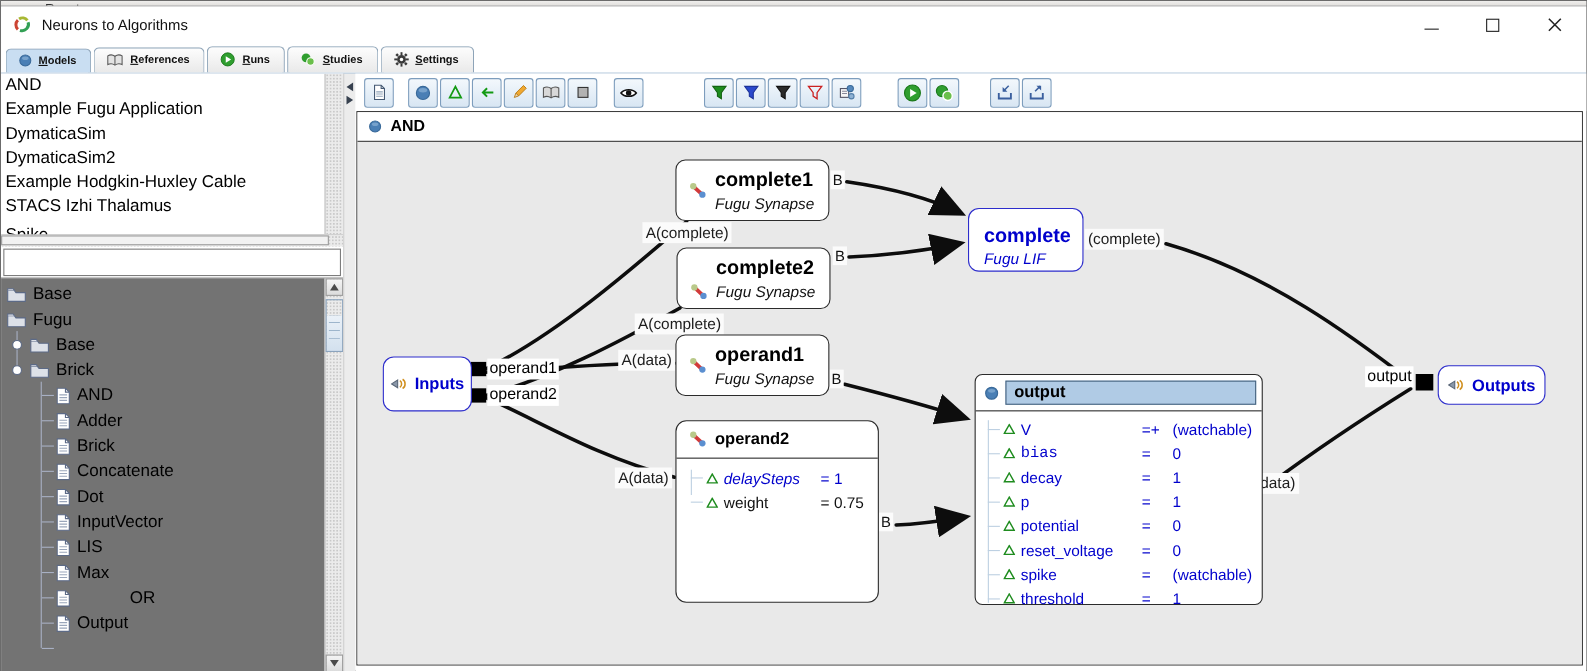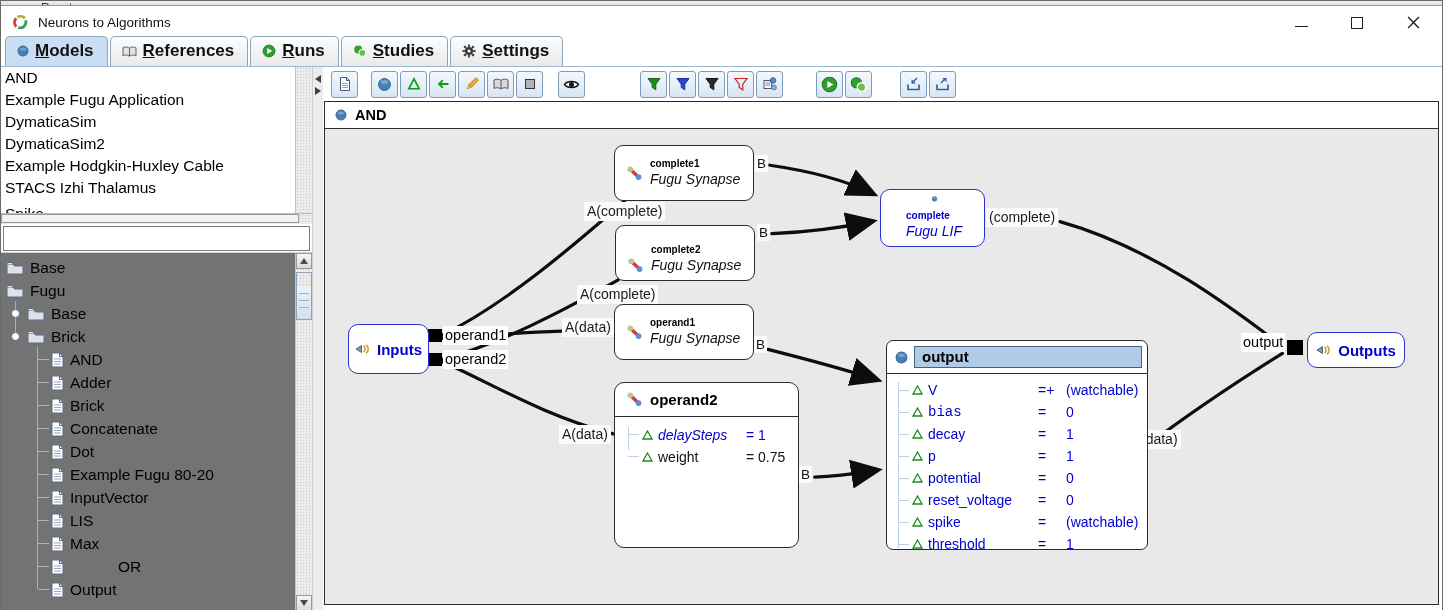--- a/index.html
+++ b/index.html
@@ -13,21 +13,21 @@
   
   .titlebar { height:33px; display:flex; align-items:center; padding-left:10px; background:#fff; }
   .titlebar .apptitle { font-size:13.5px; color:#111; margin-left:8px; }
   .wincontrols { margin-left:auto; display:flex; align-items:center; gap:42px; padding-right:22px; }
   .wc { width:14px; height:14px; display:flex; align-items:center; justify-content:center; cursor:default; }
   .wc-min { border-bottom:1.5px solid #222; width:13px; height:8px; }
   .wc-max { border:1.4px solid #222; width:12px; height:12px; }
 
   
   .tabbar { height:28px; display:flex; align-items:flex-end; padding-left:4px; background:#fff; border-bottom:1px solid #9db8d2; }
-  .tab { display:flex; align-items:center; gap:6px; padding:4px 13px 5px 11px; font-size:17px; font-weight:bold; color:#111;
+  .tab { display:flex; align-items:center; gap:6px; padding:4px 13px 5px 11px; font-size:10px; font-weight:bold; color:#111;
     border:1px solid #8ea4b8; border-bottom:none; border-radius:5px 5px 0 0; background:linear-gradient(#fdfdfd,#e9e9e9); margin-right:2px; cursor:default; }
   .tab.sel { background:#c9def2; }
   .tab-label { display:inline-block; }
   .tab-label::first-letter { text-decoration:underline; }
 
   
   .content { display:flex; height:544px; }
   .left-panel { width:311px; display:flex; flex-direction:column; background:#fff; }
   .splitter { width:11px; background:#ececec; position:relative; border-left:1px solid #cfcfcf; }
   .ot-arrow { position:absolute; width:0; height:0; left:2px; }
@@ -69,21 +69,21 @@
 
   
   .graph-box { margin:0 3px 6px 1px; border:1px solid #2b2b2b; height:504px; display:flex; flex-direction:column; }
   .graph-header { height:27px; background:#fff; border-bottom:1px solid #2b2b2b; display:flex; align-items:center; gap:8px; padding-left:10px;
     font-weight:bold; font-size:14.5px; color:#000; }
   .canvas { position:relative; flex:1; background:#e9e9e9; overflow:hidden; }
   .edges { position:absolute; left:0; top:0; width:100%; height:100%; }
 
   .gnode { position:absolute; background:#fff; border:1px solid #2b2b2b; border-radius:9px; }
   .syn-node { display:flex; align-items:center; gap:7px; padding:6px 6px 6px 11px; }
-  .nt { font-weight:bold; font-size:10px; color:#000; line-height:1.3; }
+  .nt { font-weight:bold; font-size:18px; color:#000; line-height:1.3; }
   .ns { font-style:italic; font-size:14px; color:#111; line-height:1.3; }
   .blue-node { border:1.6px solid #2d2dcc; border-radius:10px; color:#0000cc; }
   .blue-node .nt, .blue-node .ns { color:#0000cc; }
   .io-node { display:flex; align-items:center; justify-content:center; gap:6px; font-weight:bold; font-size:15px; }
 
   .node-hr { border-top:1px solid #2b2b2b; }
   .params { position:relative; padding:7px 4px 4px 12px; }
   .prow { display:flex; align-items:center; height:22px; font-size:14px; color:#0000cc; }
   .prow.dark { color:#111; }
   .hstub { width:11px; height:1px; background:#bdd0e2; flex-shrink:0; }
@@ -275,28 +275,20 @@
             </svg>
           <span class="lbl">Concatenate</span>
         </div>
         <div class="trow" style="padding-left:50px;">
           <svg width="13" height="16" viewBox="0 0 13 16">
               <path d="M1,1 h7.5 L12,4.5 V15 H1 z" fill="#fff" stroke="#5c6a86"></path>
               <path d="M8.5,1 v3.5 H12" fill="none" stroke="#5c6a86"></path>
               <path d="M3,7 h7 M3,9.5 h7 M3,12 h7" stroke="#9aa6bb"></path>
             </svg>
           <span class="lbl">Dot</span>
-        </div>
-        <div class="trow" style="padding-left:50px;">
-          <svg width="13" height="16" viewBox="0 0 13 16">
-              <path d="M1,1 h7.5 L12,4.5 V15 H1 z" fill="#fff" stroke="#5c6a86"></path>
-              <path d="M8.5,1 v3.5 H12" fill="none" stroke="#5c6a86"></path>
-              <path d="M3,7 h7 M3,9.5 h7 M3,12 h7" stroke="#9aa6bb"></path>
-            </svg>
-          <span class="lbl">Example Fugu 80-20</span>
         </div>
         <div class="trow" style="padding-left:50px;">
           <svg width="13" height="16" viewBox="0 0 13 16">
               <path d="M1,1 h7.5 L12,4.5 V15 H1 z" fill="#fff" stroke="#5c6a86"></path>
               <path d="M8.5,1 v3.5 H12" fill="none" stroke="#5c6a86"></path>
               <path d="M3,7 h7 M3,9.5 h7 M3,12 h7" stroke="#9aa6bb"></path>
             </svg>
           <span class="lbl">InputVector</span>
         </div>
         <div class="trow" style="padding-left:50px;">

